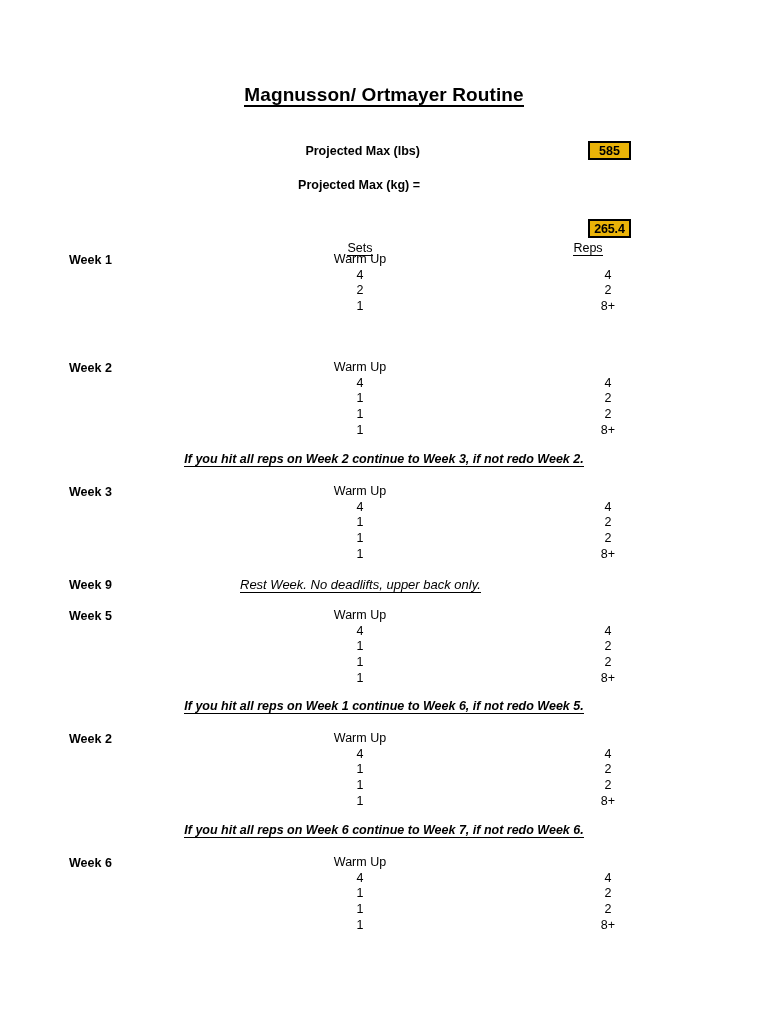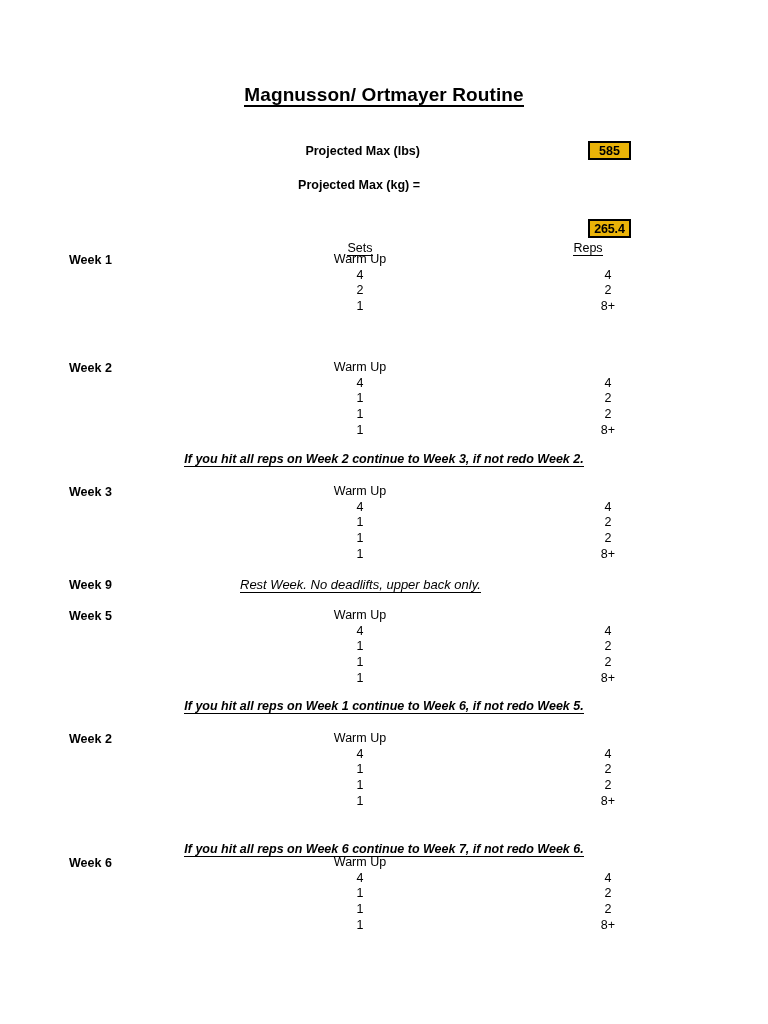--- a/index.html
+++ b/index.html
@@ -333,14 +333,14 @@
           <div class="set-row">
             <div class="set-cell">1</div>
             <div class="rep-cell">8+</div>
           </div>
         </div>
       </div>
     </div>
 
     <div class="note" style="top: 452px;"><span>If you hit all reps on Week 2 continue to Week 3, if not redo Week 2.</span></div>
     <div class="note" style="top: 699px;"><span>If you hit all reps on Week 1 continue to Week 6, if not redo Week 5.</span></div>
-    <div class="note" style="top: 842px;"><span>If you hit all reps on Week 6 continue to Week 7, if not redo Week 6.</span></div>
+    <div class="note" style="top: 823px;"><span>If you hit all reps on Week 6 continue to Week 7, if not redo Week 6.</span></div>
   </div>
 
 </body></html>

